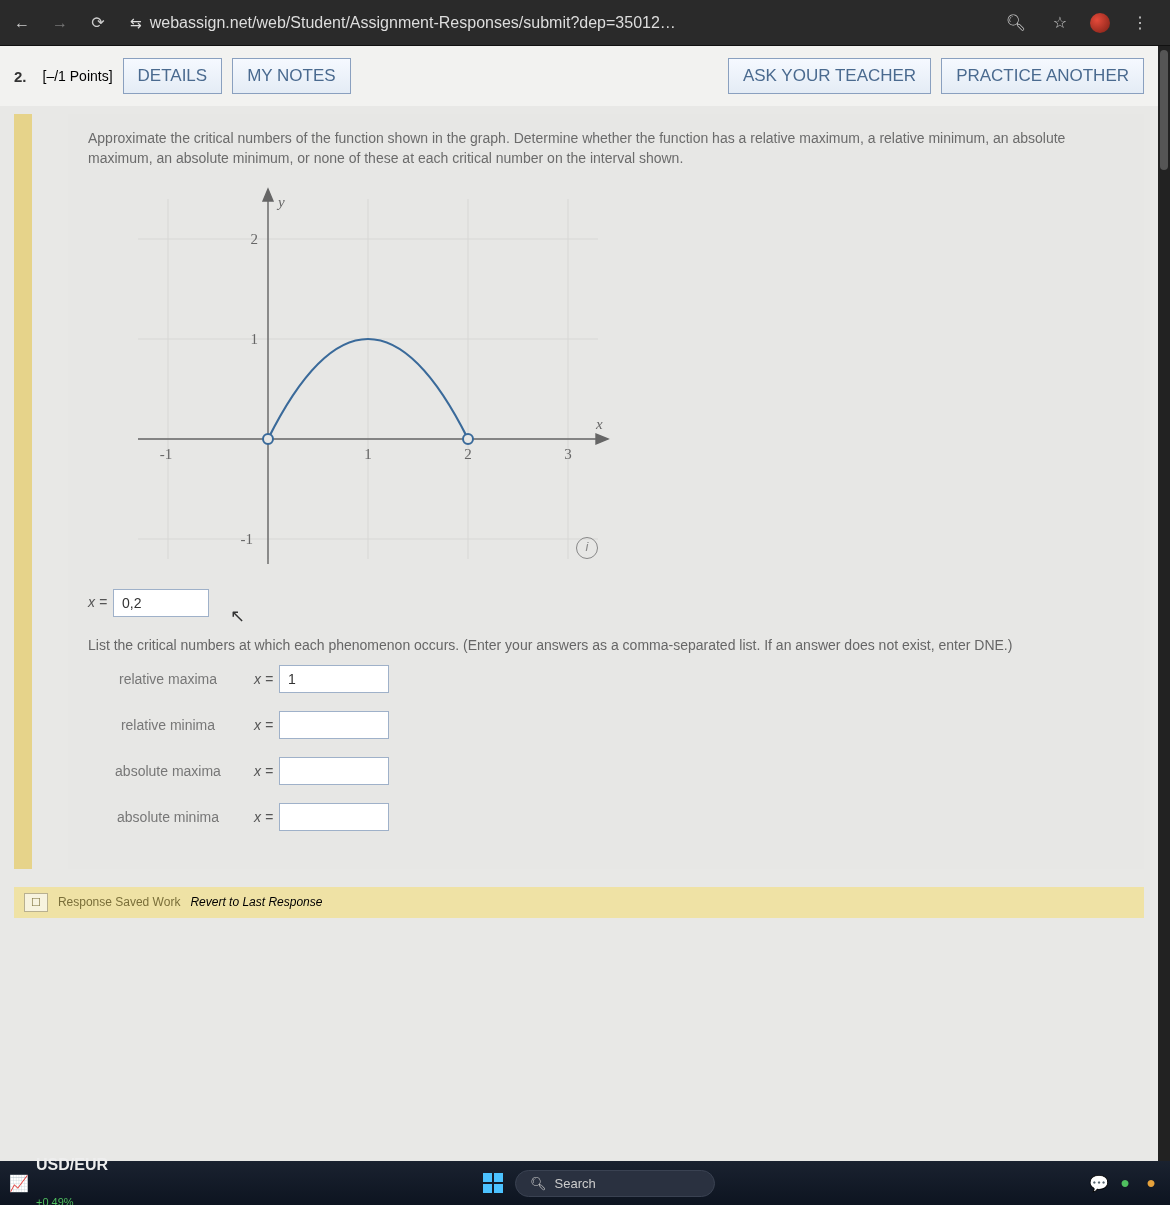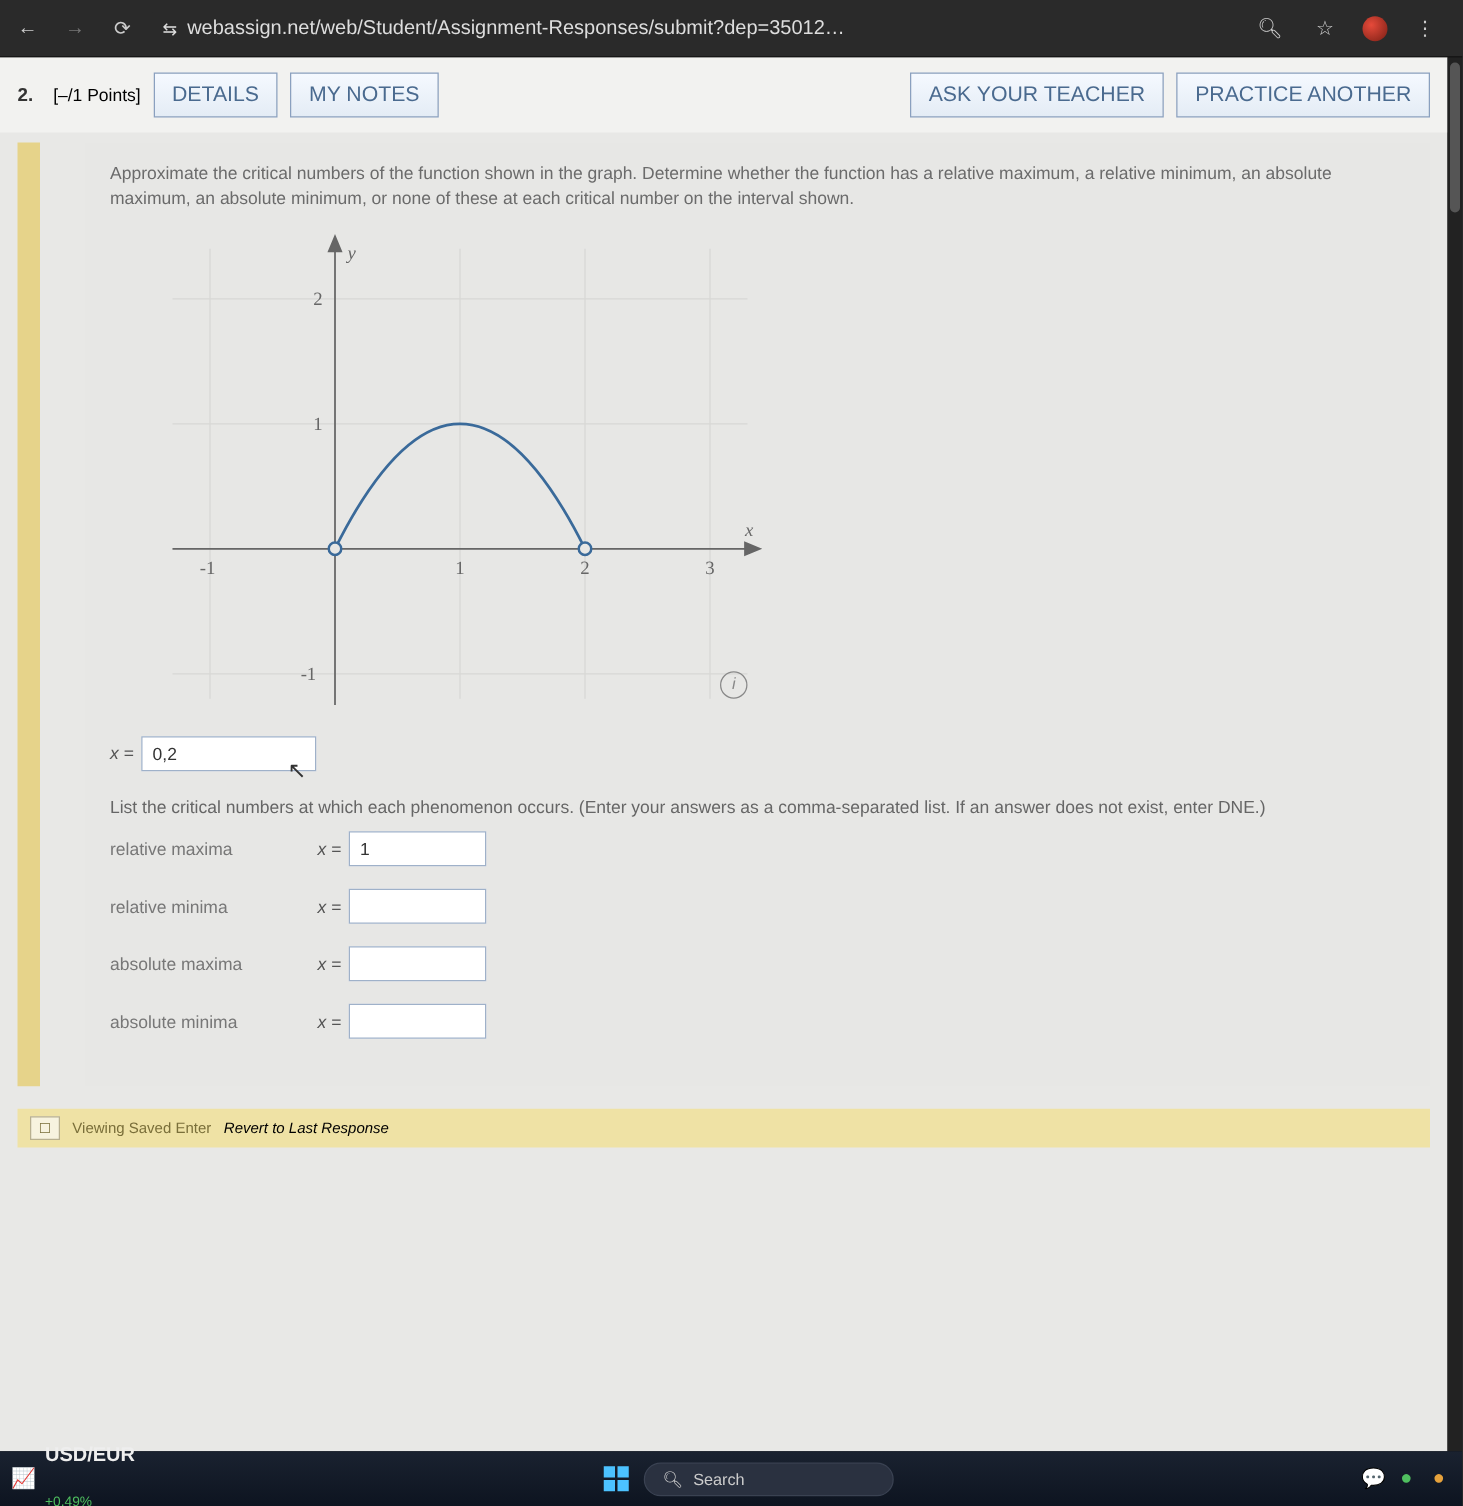--- a/index.html
+++ b/index.html
@@ -32,23 +32,23 @@
   .sidebar-accent { width:18px; background:#e6d38a; }
   .problem { flex:1; background:#e7e7e5; padding:14px 20px 20px; font-size:14px; color:#555; line-height:1.45; }
   .problem .intro { color:#6b6b6b; margin-bottom:10px; }
 
   .graph-box { width:500px; height:400px; margin:6px 0 10px 30px; position:relative; }
   .graph-box svg { width:100%; height:100%; }
   .info-circ { position:absolute; right:20px; bottom:20px; width:22px; height:22px; border:1.5px solid #888; border-radius:50%; display:flex; align-items:center; justify-content:center; color:#888; font-size:13px; font-style:italic; }
 
   .sub-instr { color:#666; margin:10px 0 8px; }
   .eq-row { display:flex; align-items:center; gap:6px; margin:10px 0 18px; color:#555; }
-  .eq-row .lbl-wide { display:inline-block; width:160px; color:#777; font-style: normal; }
+  .eq-row .lbl-wide { display:inline-block; width:160px; color:#777; font-style: normal; text-align: center; }
   .eq-row .var { font-style: italic; }
-  .ans-input { border:1px solid #9fb1c9; background:#fff; padding:5px 8px; font-size:14px; color:#333; width:140px; height:28px; }
+  .ans-input { border:1px solid #9fb1c9; background:#fff; padding:5px 8px; font-size:14px; color:#333; width:96px; height:28px; }
   .ans-input.small { width:110px; }
 
   .saved-bar { margin:18px 14px 0; background:#efe2a5; padding:6px 10px; font-size:12px; color:#7a6f3a; display:flex; align-items:center; gap:10px; }
   .saved-bar .mini-btn { border:1px solid #b8b090; background:#f7f3df; padding:2px 6px; font-size:11px; }
   .saved-link { color:#000000; font-style:italic; }
 
   
   .taskbar { position:absolute; left:0; right:0; bottom:0; height:44px; background: linear-gradient(#1a2230,#0d1420); display:flex; align-items:center; color:#ddd; font-size:13px; padding:0 10px; gap:10px; }
   .tb-left { display:flex; align-items:center; gap:8px; }
   .tb-icon { width:18px; height:18px; display:flex; align-items:center; justify-content:center; font-size:16px; }
@@ -168,21 +168,21 @@
       <div class="eq-row">
         <span class="lbl-wide">absolute minima</span>
         <span class="var">x =</span>
         <input class="ans-input small" value="" style="">
       </div>
     </div>
   </div>
 
   <div class="saved-bar">
     <span class="mini-btn">☐</span>
-    <span>Viewing Saved Enter</span>
+    <span>Response Saved Work</span>
     <a class="saved-link">Revert to Last Response</a>
   </div>
 
 </div>
 
 <div class="scrollbar">
   <div class="thumb"></div>
 </div>
 
 <div class="cursor-ptr">↖</div>

